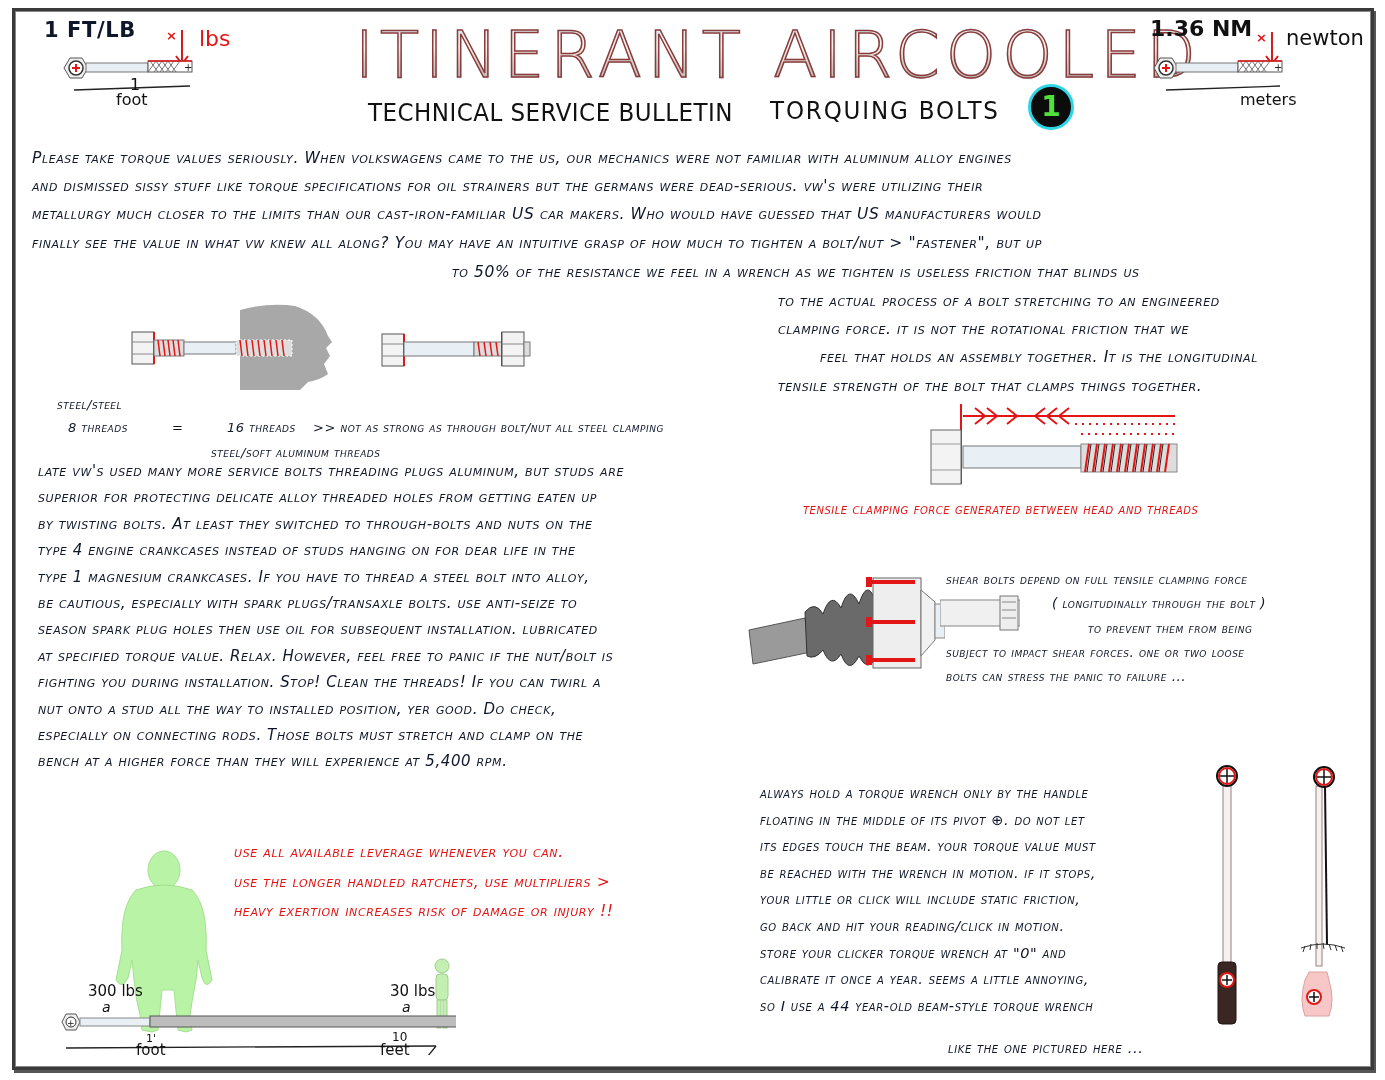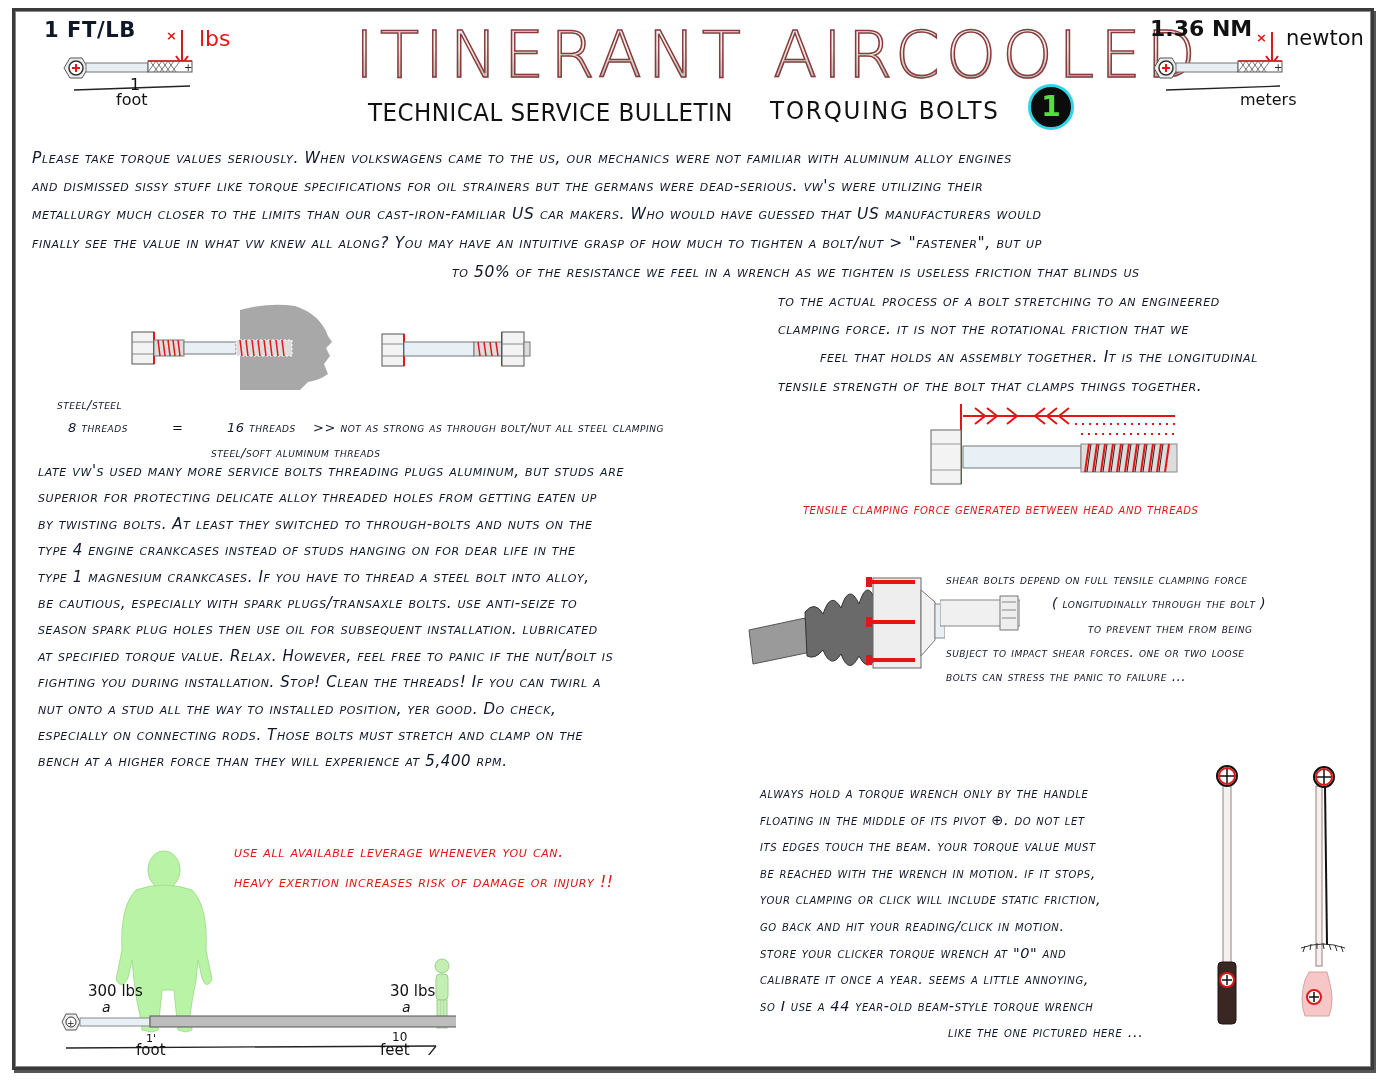--- a/index.html
+++ b/index.html
@@ -175,20 +175,21 @@
 </svg>
 
 <div class="abs hand small-cap" style="left:946px;top:571px;font-size:13.5px;">shear bolts depend on full tensile clamping force</div>
 <div class="abs hand small-cap" style="left:1052px;top:595px;font-size:13.5px;">( longitudinally through the bolt )</div>
 <div class="abs hand small-cap" style="left:1088px;top:620px;font-size:13.5px;">to prevent them from being</div>
 <div class="abs hand small-cap" style="left:946px;top:644px;font-size:13.5px;">subject to impact shear forces. one or two loose</div>
 <div class="abs hand small-cap" style="left:946px;top:668px;font-size:13.5px;">bolts can stress the panic to failure ...</div>
 
 <div class="abs hand red txt-r" style="left:234px;top:838px;font-size:15.5px;line-height:29.5px;">
   <div>use all available leverage whenever you can.</div>
+  <div>use the longer handled ratchets, use multipliers &gt;</div>
   <div>heavy exertion increases risk of damage or injury !!</div>
 </div>
 
 <svg class="abs" style="left:56px;top:850px;" width="400" height="205">
 
   <g fill="#b9f3a6" stroke="#a4df90">
     <ellipse cx="108" cy="20" rx="16" ry="19"></ellipse>
     <path d="M80,40 Q108,30 136,40 Q152,56 150,100 L156,130 Q150,140 146,128 L142,110 L140,130 Q136,150 134,165 L136,180 L130,182 L122,180 L118,140 L106,140 L102,180 L96,182 L86,180 L84,165 Q80,150 78,130 L76,110 L72,128 Q66,140 60,130 L66,100 Q64,56 80,40 Z"></path>
   </g>
 
@@ -214,26 +215,26 @@
 <div class="abs" style="left:390px;top:982px;font-size:15px;">30 lbs</div>
 <div class="abs" style="left:402px;top:999px;font-size:14px;font-style:italic;">a</div>
 <div class="abs" style="left:392px;top:1030px;font-size:12px;">10</div>
 <div class="abs" style="left:380px;top:1041px;font-size:15px;">feet</div>
 
 <div class="abs hand txt-r" style="left:760px;top:780px;font-size:14.5px;">
   <div>always hold a torque wrench only by the handle</div>
   <div>floating in the middle of its pivot ⊕. do not let</div>
   <div>its edges touch the beam. your torque value must</div>
   <div>be reached with the wrench in motion. if it stops,</div>
-  <div>your clamping or click will include static friction,</div>
+  <div>your little or click will include static friction,</div>
   <div>go back and hit your reading/click in motion.</div>
   <div>store your clicker torque wrench at "0" and</div>
   <div>calibrate it once a year. seems a little annoying,</div>
   <div>so I use a 44 year-old beam-style torque wrench</div>
-  <div style="padding-left:188px;">like the one pictured here ...</div>
+  <div style="padding-left:188px;margin-top:16px;">like the one pictured here ...</div>
 </div>
 
 <svg class="abs" style="left:1205px;top:760px;" width="150" height="270">
 
   <g>
     <rect x="18" y="24" width="8" height="180" fill="#f6f1f1" stroke="#9b7f7f"></rect>
     <rect x="13" y="202" width="18" height="62" rx="4" fill="#3a2622" stroke="#1e1412"></rect>
     <circle cx="22" cy="16" r="10" fill="#fff" stroke="#111" stroke-width="2"></circle>
     <circle cx="22" cy="16" r="8" fill="none" stroke="#e31515" stroke-width="2"></circle>
     <line x1="22" y1="9" x2="22" y2="23" stroke="#111" stroke-width="1.5"></line>

